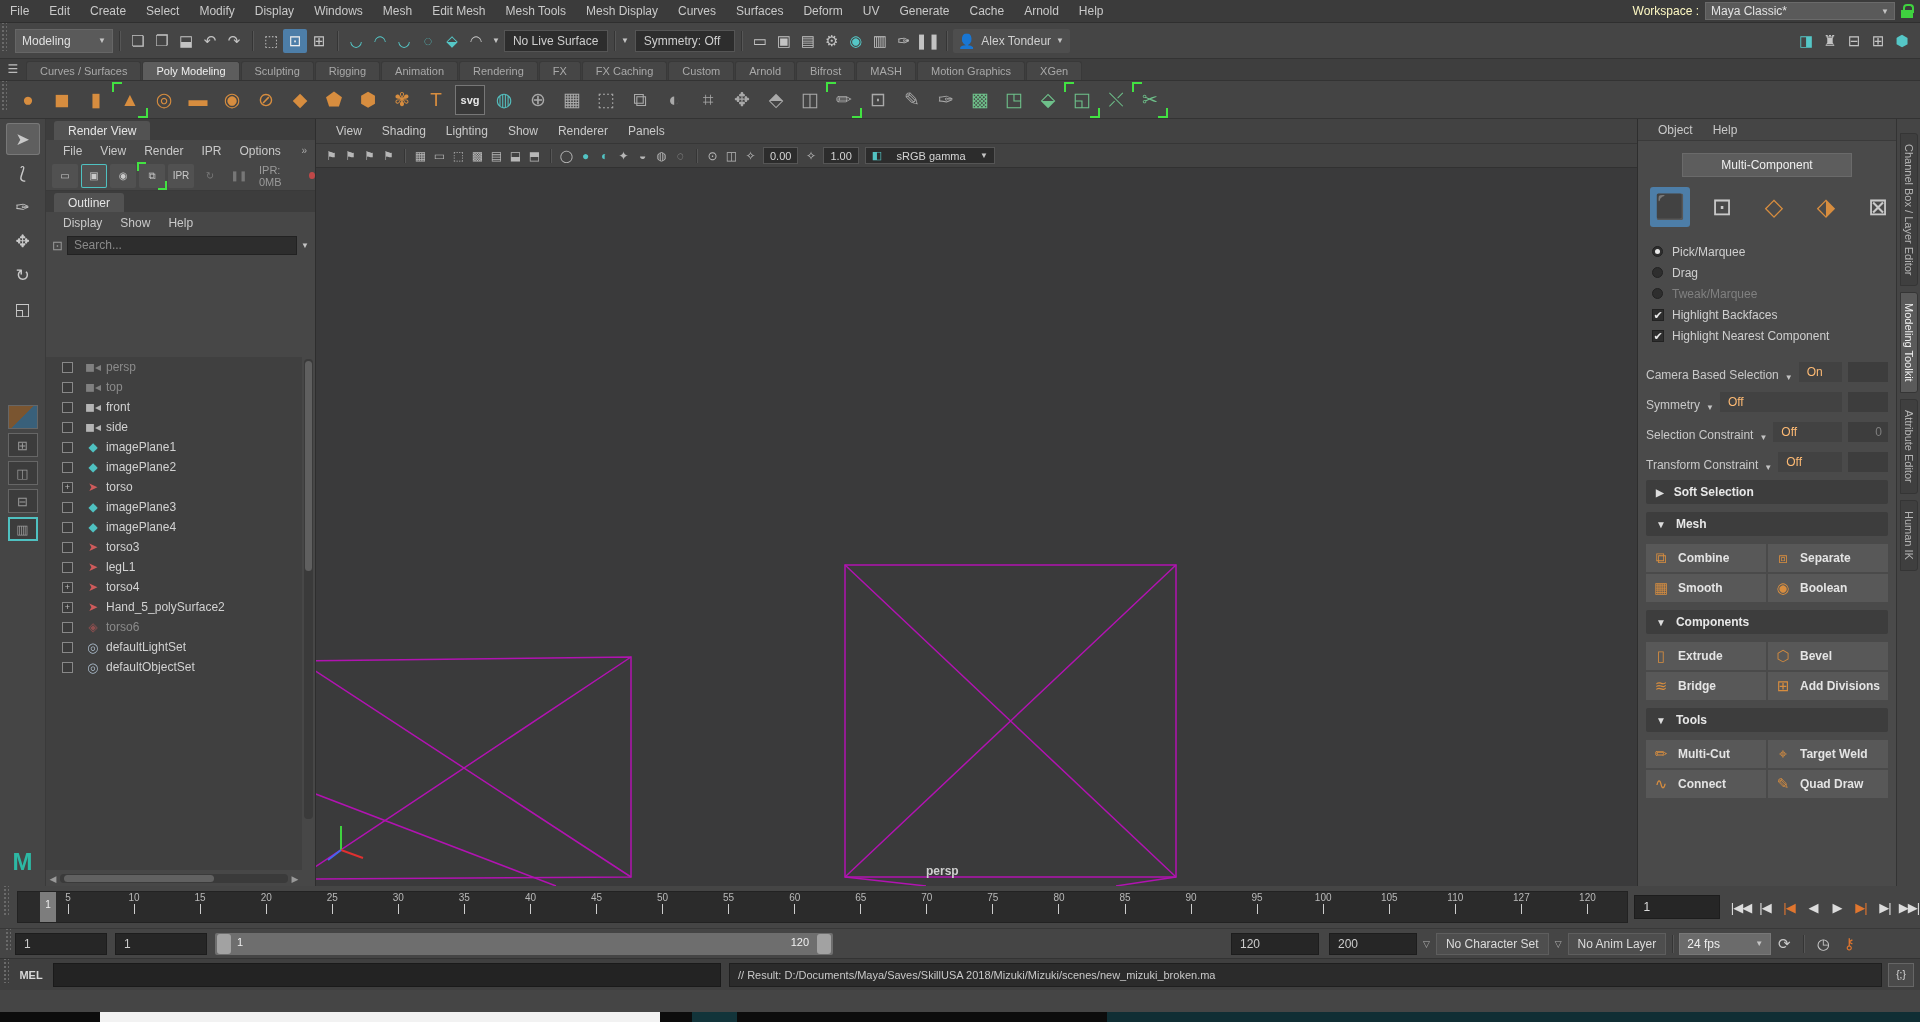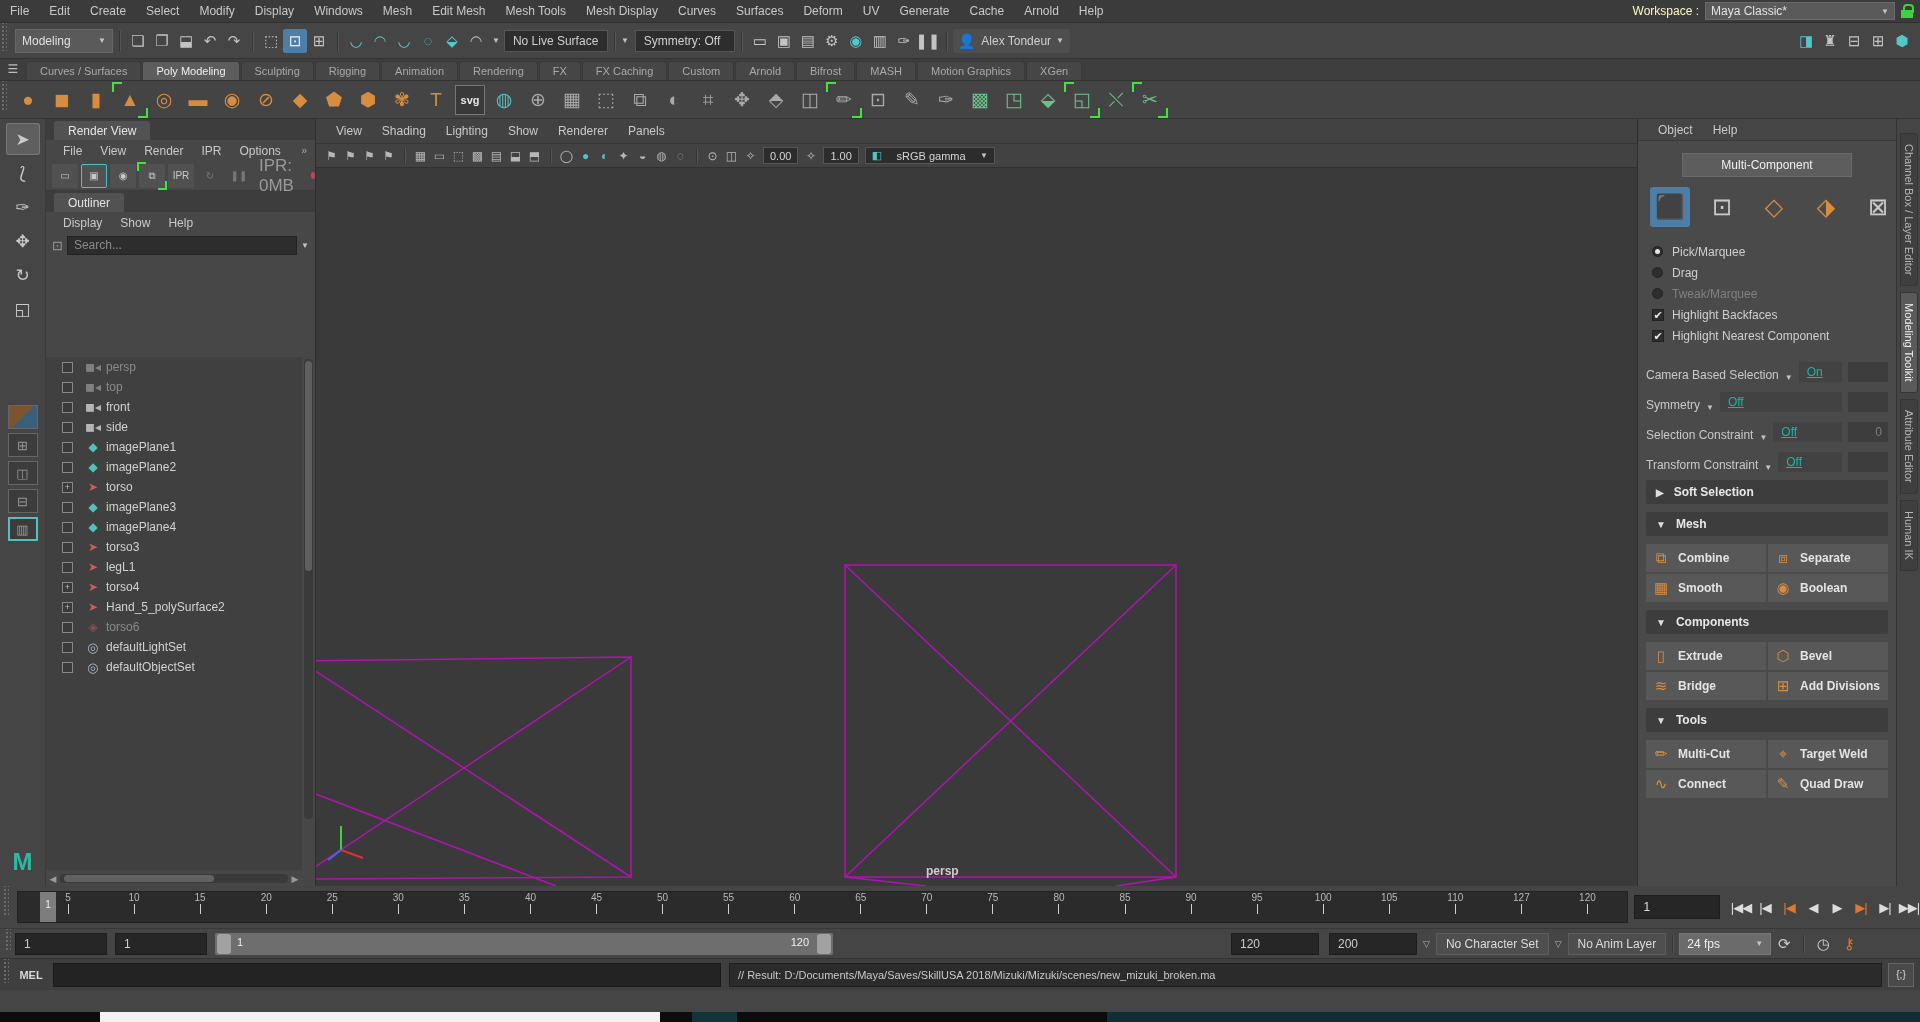--- a/index.html
+++ b/index.html
@@ -61,21 +61,21 @@
   .pmenus{height:21px;display:flex;align-items:center;gap:2px;padding-left:8px;background:#474747;}
   .pmenu{padding:0 9px;color:#c9c9c9;}
   .pmore{margin-left:auto;padding-right:8px;color:#aaa;font-size:10px;}
   #rv-icons{height:30px;display:flex;align-items:center;padding-left:6px;gap:3px;background:#474747;border-bottom:1px solid #3a3a3a;}
   .rvi{width:26px;height:24px;display:flex;align-items:center;justify-content:center;color:#c9c9c9;font-size:14px;position:relative;background:#515151;border-radius:2px;}
   .rvi.tealbrd{box-shadow:inset 0 0 0 1px #4fc1c1;}
   .rvi.selbr:before,.rvi.selbr:after{content:"";position:absolute;width:7px;height:7px;border:2px solid #42e242;}
   .rvi.selbr:before{left:-2px;top:-2px;border-right:none;border-bottom:none;}
   .rvi.selbr:after{right:-2px;bottom:-2px;border-left:none;border-top:none;}
   .rvi.dim{color:#777;background:none;}
-  #ipr-mem{color:#9a9a9a;font-size:17px;margin-left:4px;}
+  #ipr-mem{color:#9a9a9a;font-size:11px;margin-left:4px;}
   .reddot{width:7px;height:7px;border-radius:50%;background:#c04848;margin-left:8px;}
   #searchrow{height:24px;display:flex;align-items:center;padding:0 6px;gap:4px;background:#474747;}
   #search-el{flex:1;height:19px;background:#2d2d2d;border:1px solid #222;display:flex;align-items:center;padding:0 6px;color:#8a8a8a;}
   #outl-list{position:absolute;left:0;top:238px;width:256px;bottom:16px;background:#404040;overflow:hidden;}
   .orow{height:20px;display:flex;align-items:center;padding-left:38px;position:relative;}
   .orow .exp{position:absolute;left:16px;width:11px;height:11px;border:1px solid #888;color:#bbb;font-size:9px;line-height:9px;text-align:center;background:#3a3a3a;}
   .oicon{width:18px;text-align:center;margin-right:4px;font-size:12px;}
   .oicon.cam{color:#b5b5b5;}
   .oicon.pln{color:#4fc1c1;}
   .oicon.msh{color:#cf5b5b;}
@@ -107,21 +107,21 @@
   .citile.active{background:#4d7ea8;}
   .citile.gray{color:#c9c9c9;}
   .radio-row{display:flex;align-items:center;gap:9px;height:21px;padding-left:6px;}
   .radio{width:11px;height:11px;border-radius:50%;background:#2e2e2e;border:1px solid #222;position:relative;}
   .radio.on:before{content:"";position:absolute;left:2px;top:2px;width:5px;height:5px;border-radius:50%;background:#e8e8e8;}
   .radio-row.dim span{color:#808080;text-align:center;}
   .check-row{display:flex;align-items:center;gap:8px;height:21px;padding-left:6px;}
   .checkbox{width:12px;height:12px;background:#2e2e2e;border:1px solid #222;color:#e8e8e8;font-size:11px;line-height:11px;text-align:center;}
   .opt-row{display:flex;align-items:flex-end;gap:6px;height:30px;}
   .opt-row .lbl{color:#c9c9c9;}
-  .opt-row .val{flex:1;height:20px;background:#424242;display:flex;align-items:center;padding:0 8px;color:#14b8a6;text-decoration:underline;}
+  .opt-row .val{flex:1;height:20px;background:#424242;display:flex;align-items:center;padding:0 8px;color:#fdba74;}
   .opt-row .extra{width:40px;height:20px;background:#3d3d3d;color:#7f7f7f;display:flex;align-items:center;justify-content:flex-end;padding:0 6px;}
   .collapse{height:24px;background:#3d3d3d;border-radius:2px;display:flex;align-items:center;gap:10px;padding-left:10px;margin:8px 0;color:#e8e8e8;font-weight:bold;}
   .collapse .arr{font-size:10px;color:#ddd;}
   .btn-grid{display:grid;grid-template-columns:1fr 1fr;gap:2px;margin-bottom:8px;}
   .tkbtn{height:28px;background:#585858;display:flex;align-items:center;gap:8px;padding-left:6px;}
   .tkbtn .ic{color:#d78d3f;font-size:15px;width:18px;text-align:center;}
   .tkbtn .bl{color:#e4e4e4;font-size:12px;font-weight:bold;}
   
   #sidestrip{left:1896px;top:119px;width:24px;height:767px;background:#454545;border-left:1px solid #333;display:flex;flex-direction:column;align-items:center;padding-top:14px;gap:6px;}
   .vtab{writing-mode:vertical-rl;font-size:11px;color:#b5b5b5;background:#3f3f3f;border:1px solid #353535;border-radius:0 3px 3px 0;padding:10px 2px;white-space:nowrap;}

